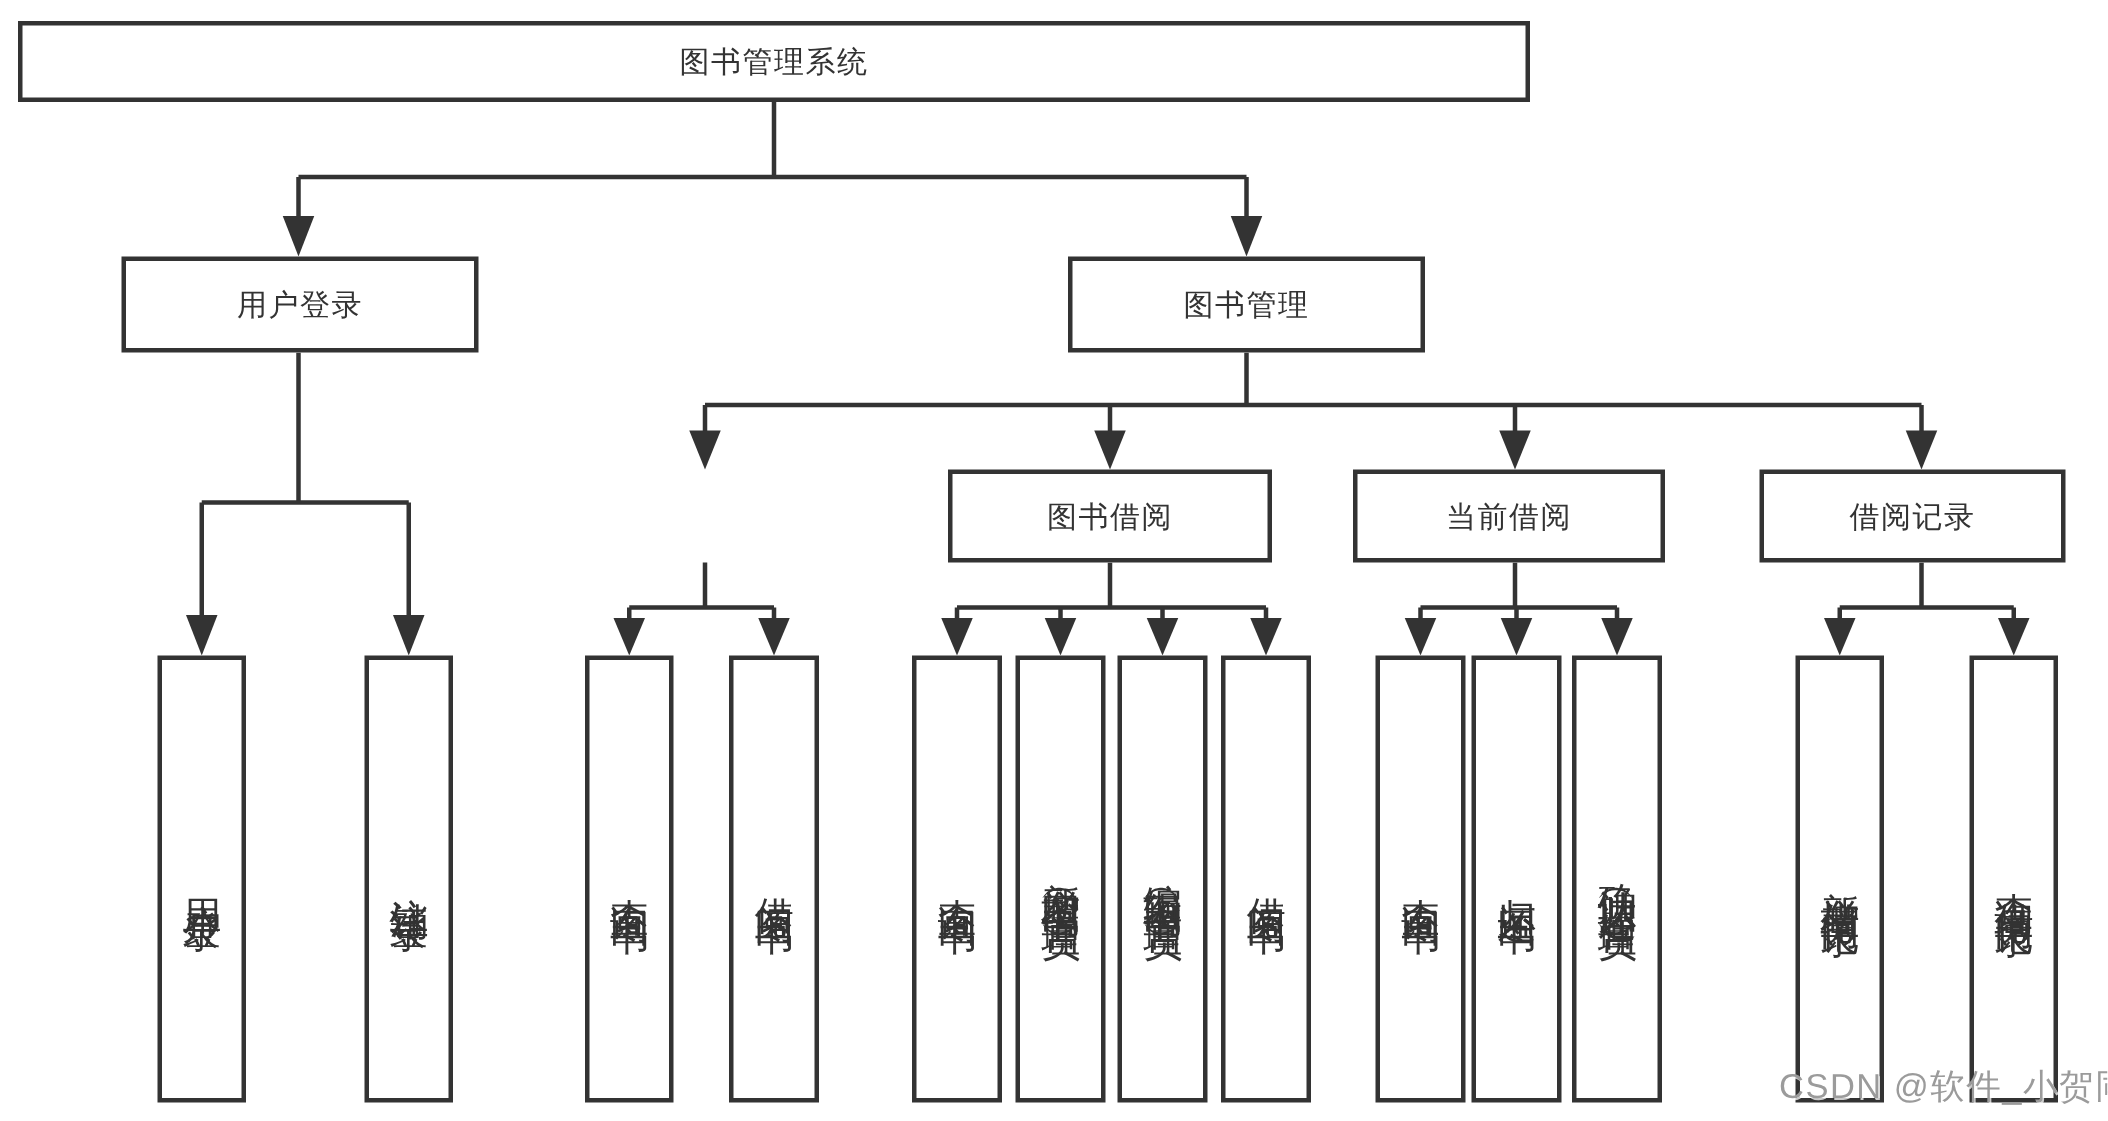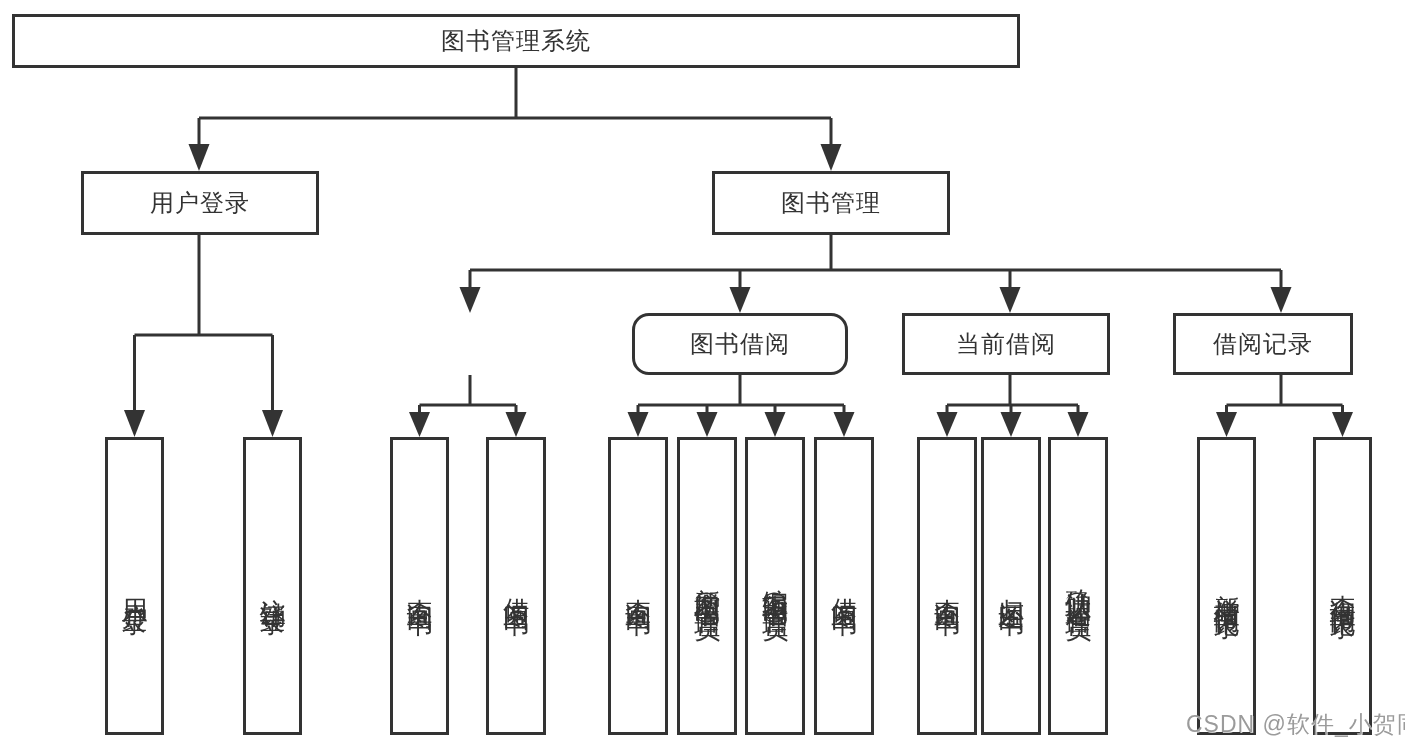--- a/index.html
+++ b/index.html
@@ -11,21 +11,21 @@
   }
   svg.connectors { position:absolute; left:0; top:0; width:1405px; height:747px; }
   .connectors path { fill:none; stroke:var(--line,#333333); stroke-width:3; }
   .connectors polygon { fill:var(--line,#333333); stroke:none; }
   .node {
     position:absolute; box-sizing:border-box; background:#ffffff;
     border:3px solid var(--line,#333333);
     display:flex; align-items:center; justify-content:center;
     z-index:2;
   }
-  .hlabel { font-size:24px; letter-spacing:1px; white-space:nowrap; }
+  .hlabel { font-size:20px; letter-spacing:1px; white-space:nowrap; }
   .vlabel {
     writing-mode:vertical-rl; text-orientation:mixed;
     font-size:26px; letter-spacing:4px; line-height:1.05; white-space:nowrap;
   }
   .watermark {
     position:absolute; left:1186px; top:709px; z-index:6;
     font-size:23px; letter-spacing:1px; white-space:nowrap;
     color:var(--watermark-text,#9b9b9b);
     text-shadow:1px 1px 0 rgba(255,255,255,0.75);
   }
@@ -82,27 +82,27 @@
     <span class="hlabel">图书管理系统</span>
   </div>
 
   <div class="node" style="left:81px;top:171px;width:238px;height:64px;">
     <span class="hlabel">用户登录</span>
   </div>
   <div class="node" style="left:712px;top:171px;width:238px;height:64px;">
     <span class="hlabel">图书管理</span>
   </div>
 
-  <div class="node" style="left:632px;top:313px;width:216px;height:62px;border-radius:17px;">
+  <div class="node" style="left:632px;top:313px;width:216px;height:62px;">
     <span class="hlabel">图书借阅</span>
   </div>
   <div class="node" style="left:902px;top:313px;width:208px;height:62px;">
     <span class="hlabel">当前借阅</span>
   </div>
-  <div class="node" style="left:1173px;top:313px;width:180px;height:62px;">
+  <div class="node" style="left:1173px;top:313px;width:204px;height:62px;">
     <span class="hlabel">借阅记录</span>
   </div>
 
   <div class="node leaf" style="left:105px;top:437px;width:59px;height:298px;">
     <span class="vlabel">用户登录</span>
   </div>
   <div class="node leaf" style="left:243px;top:437px;width:59px;height:298px;">
     <span class="vlabel">注销登录</span>
   </div>
 

